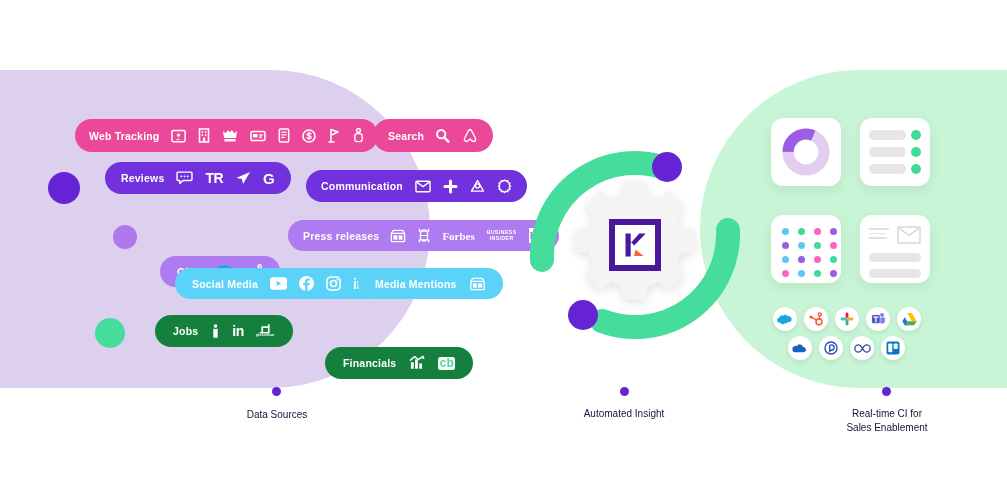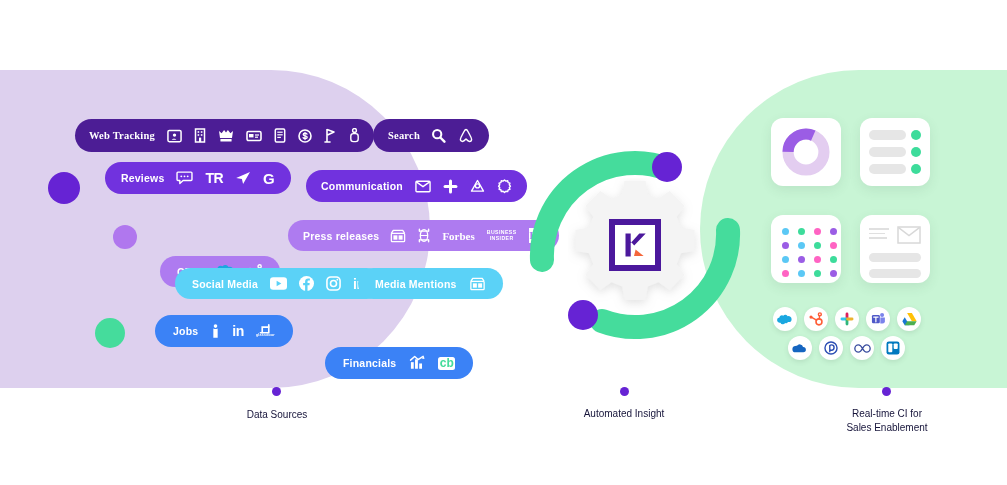--- a/index.html
+++ b/index.html
@@ -31,25 +31,25 @@
     border-radius: 999px;
     color: #fff;
     white-space: nowrap;
   }
   .pill .lbl {
     font-size: 10.5px; font-weight: 700;
     letter-spacing: .2px; color: #fff;
   }
   .pill .icons { display: flex; align-items: center; gap: 12px; }
   .pill .icons svg { display:block; }
-  .c-deep   { background: #4c1d95; font-family: Liberation Serif, serif; }
+  .c-deep   { background: #ec4899; }
   .c-purple { background: #7132de; }
   .c-lilac  { background: #ae7bf0; }
   .c-cyan   { background: #5bd2f7; }
-  .c-green  { background: #3b82f6; }
+  .c-green  { background: #15803d; }
 
   
   .deco { position: absolute; border-radius: 50%; }
 
   
   #center { position: absolute; left: 520px; top: 130px; width: 230px; height: 230px; }
   #arcs { position:absolute; inset:0; }
   .arc-dot { position: absolute; width: 30px; height: 30px; border-radius: 50%; background: #6623d4; }
   #gear-wrap { position: absolute; left: 48px; top: 48px; width: 134px; height: 134px; }
   #logo-sq {

